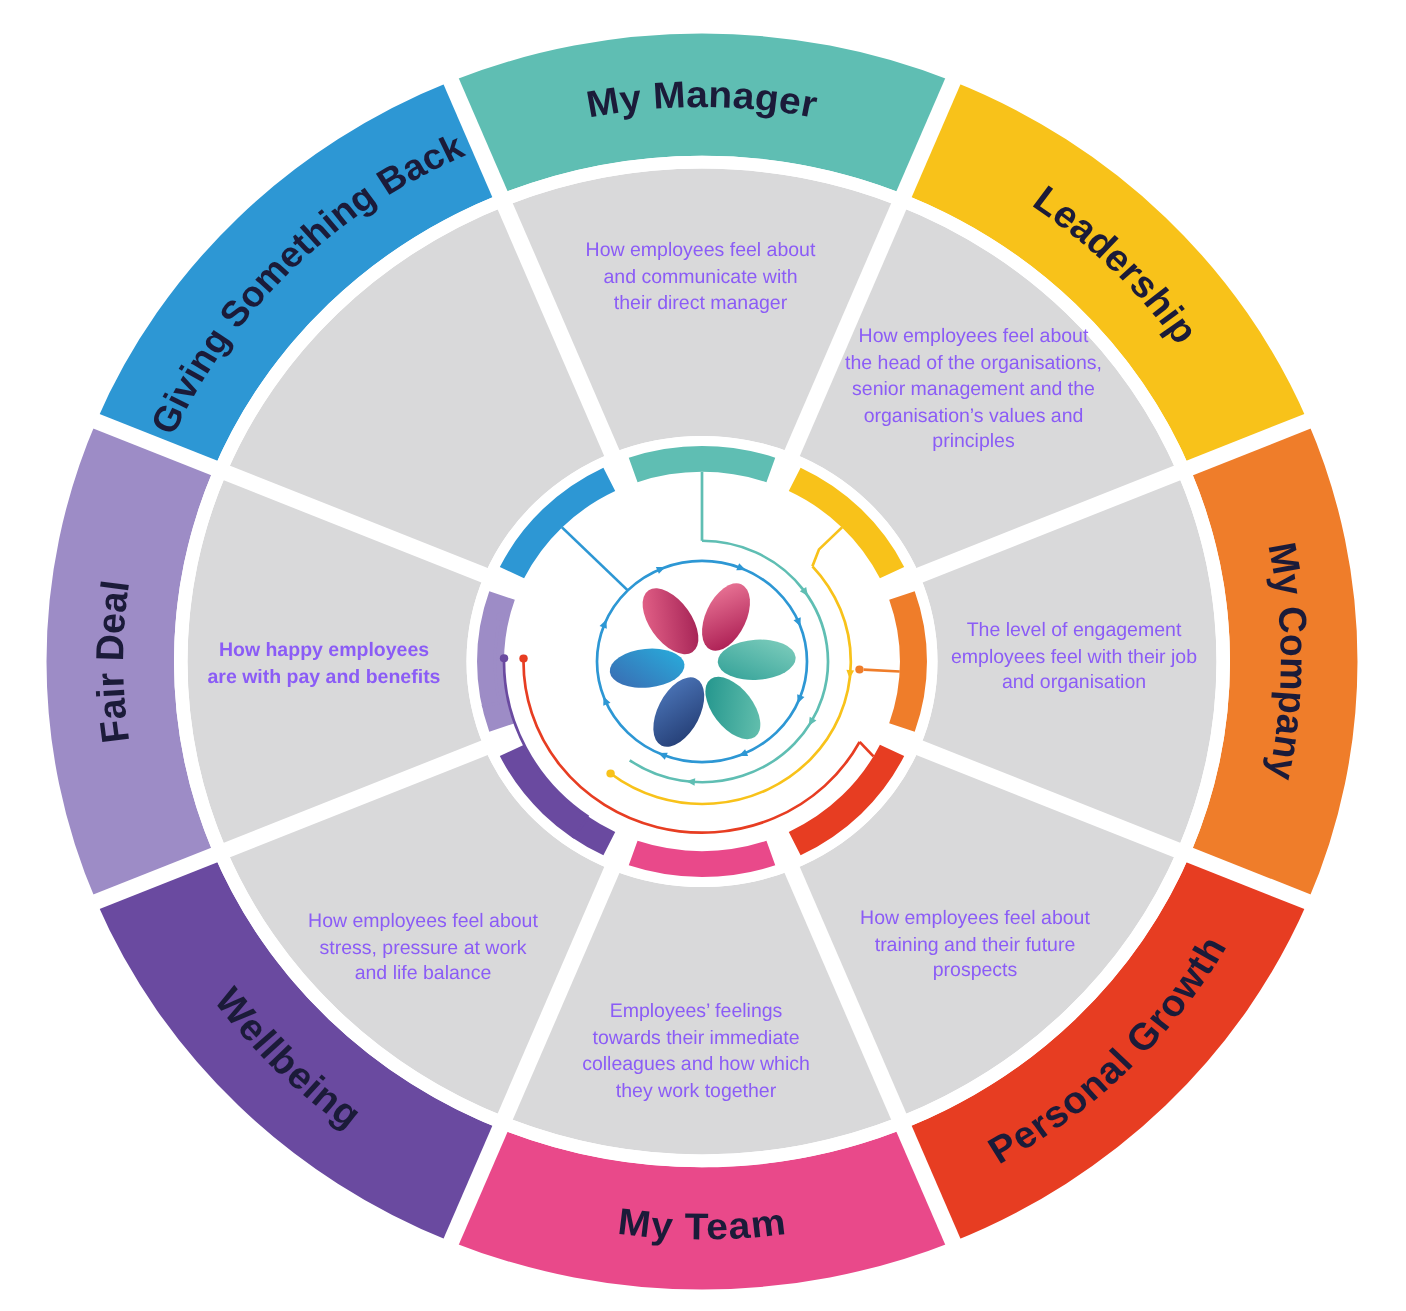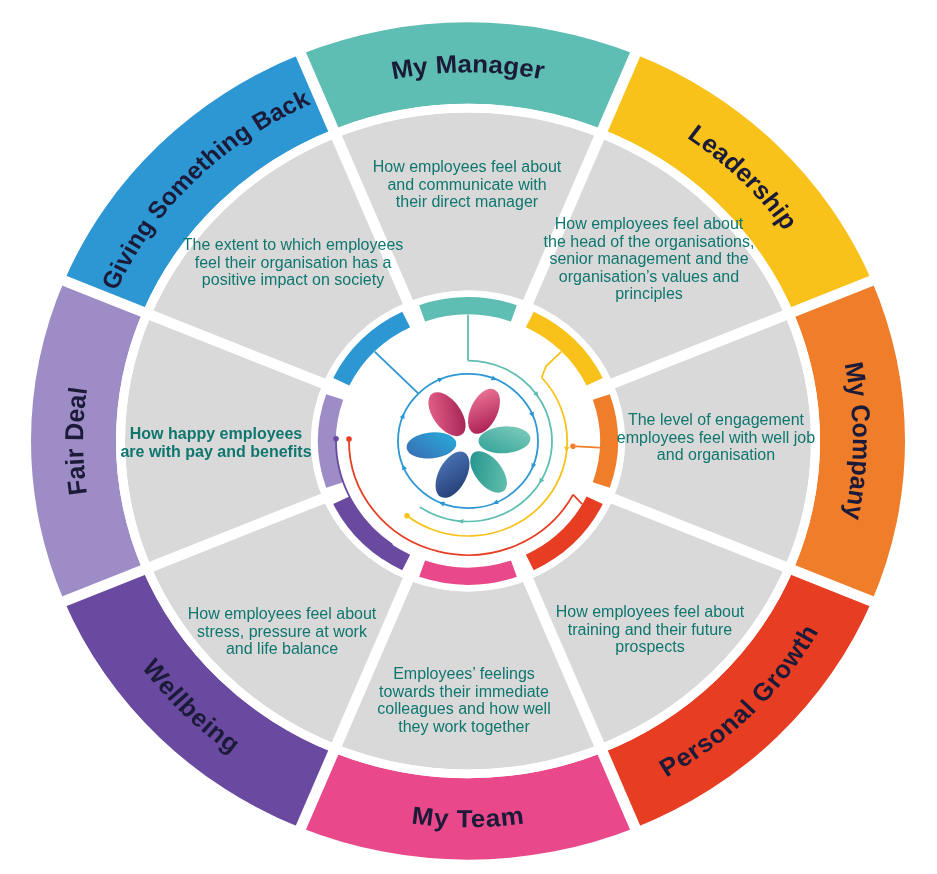--- a/index.html
+++ b/index.html
@@ -8,22 +8,22 @@
     background:#ffffff;font-family:"Liberation Sans",sans-serif;
   }
   .stage svg{position:absolute;left:0;top:0;}
   .band-label{
     font-family:"Liberation Sans",sans-serif;
     font-weight:bold;font-size:26px;letter-spacing:.4px;
   }
   .band-label.small{font-size:25px;}
   .desc{
     position:absolute;width:250px;transform:translate(-50%,-50%);
-    text-align:center;font-size:16px;line-height:17.5px;
-    color:#0f766e;white-space:pre-line;
+    text-align:center;font-size:13px;line-height:17.5px;
+    color:#8b5cf6;white-space:pre-line;
   }
 </style>
 </head>
 <body>
 
 <div class="stage">
   <svg width="937" height="874" viewBox="0 0 937 874">
     <defs>
       <linearGradient id="gPinkL" x1="0" y1="0" x2="1" y2="1">
         <stop offset="0" stop-color="#ec6a8f"></stop>
@@ -212,30 +212,27 @@
 
   <div class="desc" style="left:467px;top:184px;">How employees feel about
 and communicate with
 their direct manager</div>
   <div class="desc" style="left:649px;top:259px;">How employees feel about
 the head of the organisations,
 senior management and the
 organisation’s values and
 principles</div>
   <div class="desc" style="left:716px;top:437px;">The level of engagement
-employees feel with well job
+employees feel with their job
 and organisation</div>
   <div class="desc" style="left:650px;top:629px;">How employees feel about
 training and their future
 prospects</div>
   <div class="desc" style="left:464px;top:700px;">Employees’ feelings
 towards their immediate
-colleagues and how well
+colleagues and how which
 they work together</div>
   <div class="desc" style="left:282px;top:631px;">How employees feel about
 stress, pressure at work
 and life balance</div>
   <div class="desc" style="left:216px;top:442px;font-weight:bold;">How happy employees
 are with pay and benefits</div>
-  <div class="desc" style="left:293px;top:262px;">The extent to which employees
-feel their organisation has a
-positive impact on society</div>
 </div>
 
 </body></html>

